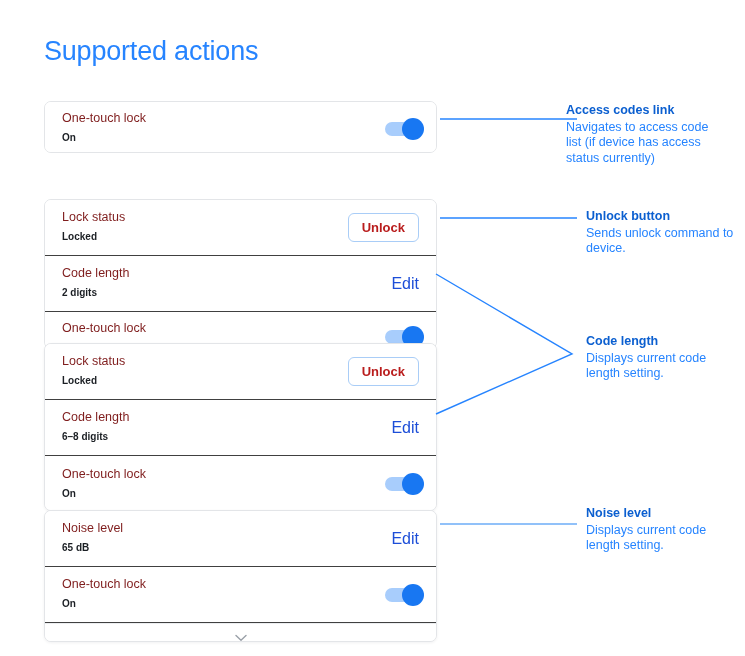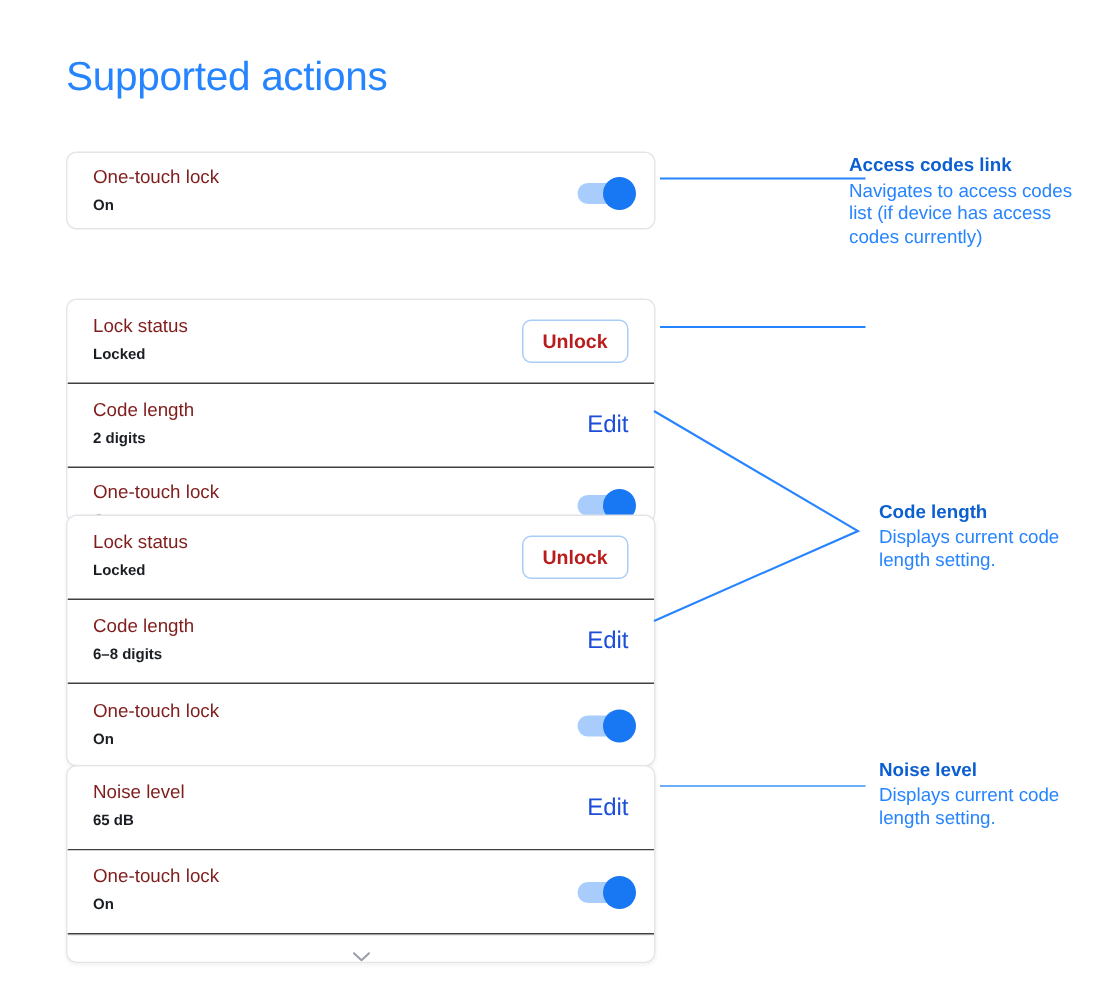--- a/index.html
+++ b/index.html
@@ -260,23 +260,27 @@
 
     <line x1="440" y1="218" x2="577" y2="218" stroke="#2684ff" stroke-width="1.4"></line>
 
     <polyline points="436,274 572,354 436,414" fill="none" stroke="#2684ff" stroke-width="1.4"></polyline>
 
     <line x1="440" y1="524" x2="577" y2="524" stroke="#6cadf7" stroke-width="1.4"></line>
   </svg>
 
   <div class="anno" style="left:566px; top:103px;">
     <div class="anno-title">Access codes link</div>
-    <div class="anno-body">Navigates to access codes list (if device has access codes currently)</div>
-  </div>
-
+    <div class="anno-body">Navigates to access code list (if device has access status currently)</div>
+  </div>
+
+  <div class="anno" style="left:586px; top:209px;">
+    <div class="anno-title">Unlock button</div>
+    <div class="anno-body">Sends unlock command to device.</div>
+  </div>
 
   <div class="anno" style="left:586px; top:334px;">
     <div class="anno-title">Code length</div>
     <div class="anno-body">Displays current code length setting.</div>
   </div>
 
   <div class="anno" style="left:586px; top:506px;">
     <div class="anno-title">Noise level</div>
     <div class="anno-body">Displays current code length setting.</div>
   </div>

